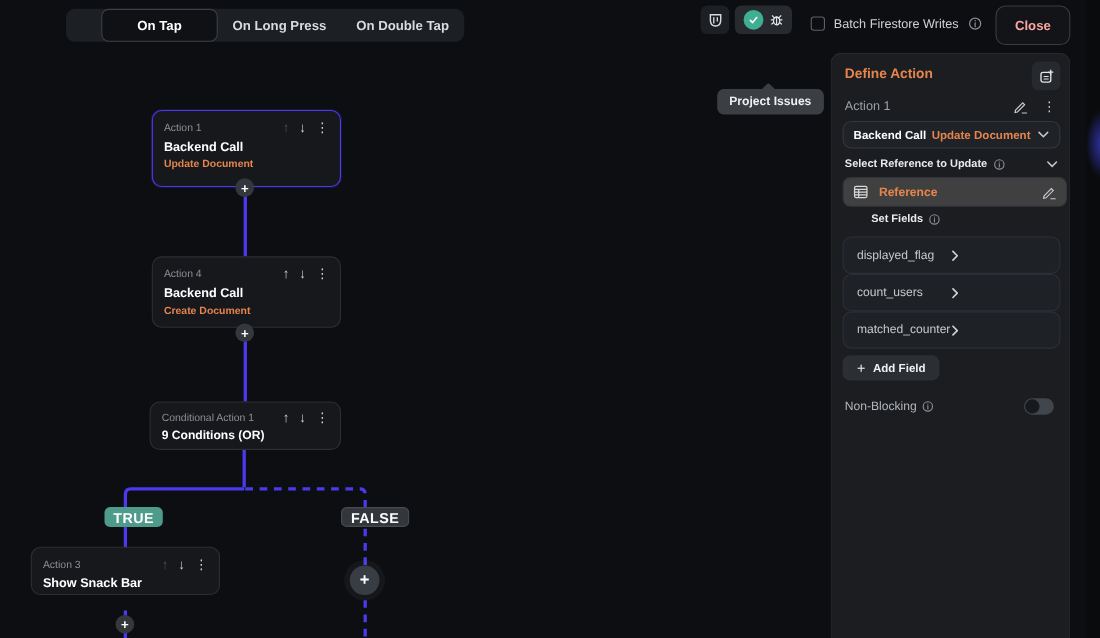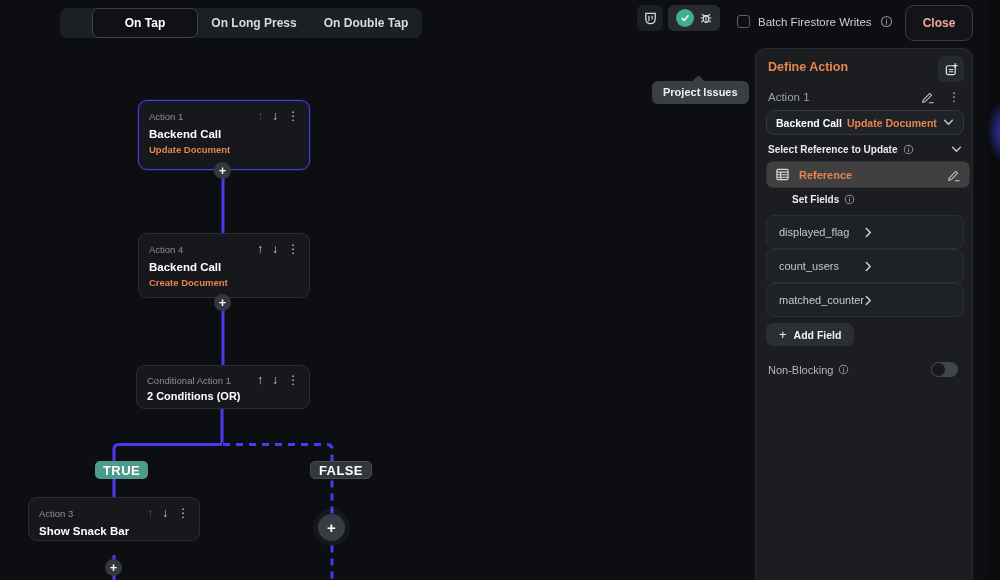--- a/index.html
+++ b/index.html
@@ -197,21 +197,21 @@
   <div class="node-sub">Create Document</div>
 </div>
 
 <div class="node" id="node3">
   <div class="node-head">
     <span class="node-label">Conditional Action 1</span>
     <span class="icon-txt">↑</span>
     <span class="icon-txt">↓</span>
     <span class="icon-txt">⋮</span>
   </div>
-  <div class="node-title">2 Conditions (OR)</div>
+  <div class="node-title">9 Conditions (OR)</div>
 </div>
 
 <div class="node" id="node4">
   <div class="node-head">
     <span class="node-label">Action 3</span>
     <span class="icon-txt dim">↑</span>
     <span class="icon-txt">↓</span>
     <span class="icon-txt">⋮</span>
   </div>
   <div class="node-title">Show Snack Bar</div>

